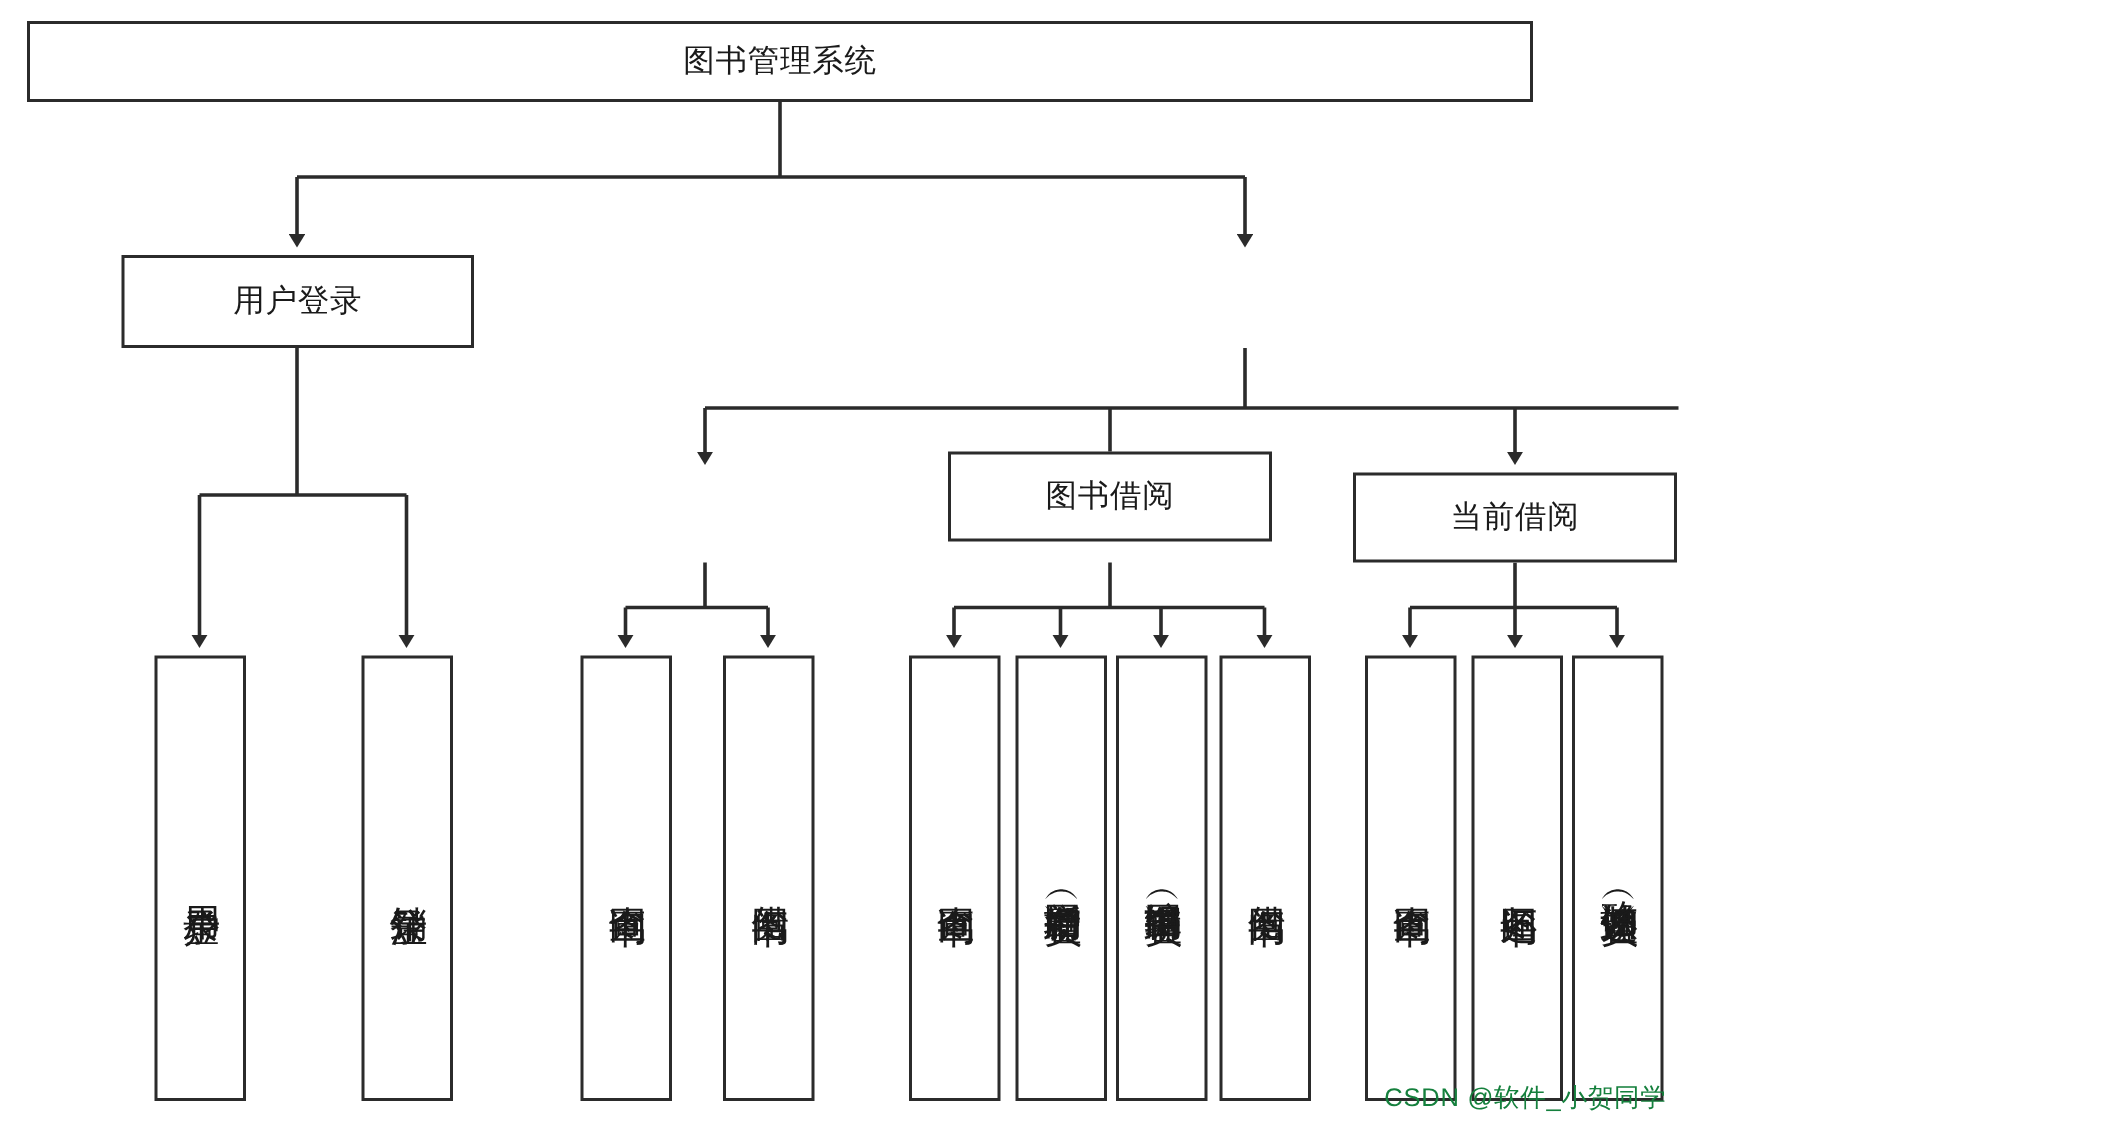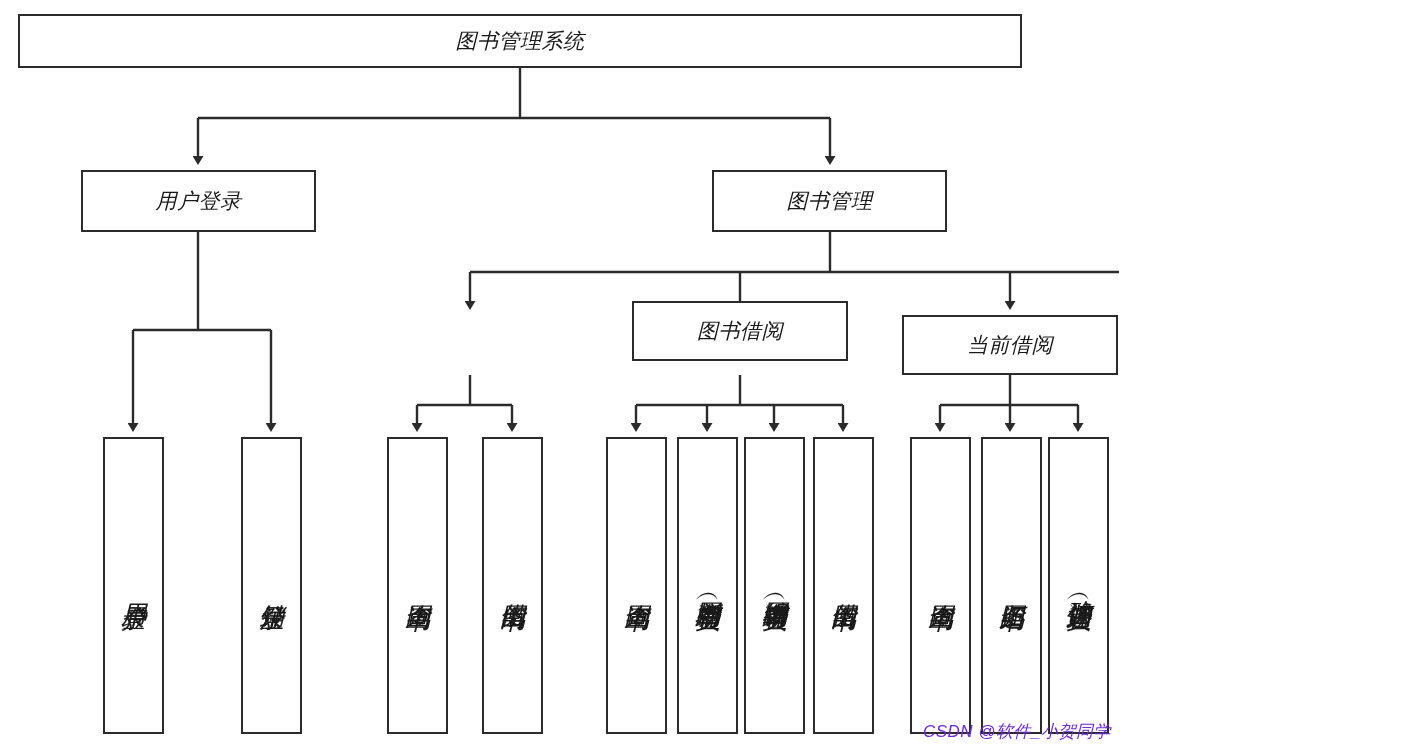--- a/index.html
+++ b/index.html
@@ -9,21 +9,20 @@
   }
   body {
     font-family: "Liberation Sans", "DejaVu Sans", sans-serif;
   }
   #canvas {
     position: relative;
     width: 1119px;
     height: 747px;
     background: #ffffff;
     overflow: hidden;
-    font-style: italic;
   }
   svg.connectors {
     position: absolute;
     left: 0;
     top: 0;
     width: 1405px;
     height: 747px;
     pointer-events: none;
   }
   .node {
@@ -58,21 +57,21 @@
     line-height: 1.16;
     letter-spacing: 1px;
     white-space: normal;
     max-height: 100%;
   }
   #watermark {
     position: absolute;
     right: 8px;
     bottom: 4px;
     font-size: 17px;
-    color: #6d28d9;
+    color: #15803d;
     letter-spacing: 0.5px;
     white-space: nowrap;
   }
 </style>
 </head>
 <body>
 
 <div id="canvas">
 
   <svg class="connectors" viewBox="0 0 1405 747" xmlns="http://www.w3.org/2000/svg">
@@ -125,23 +124,20 @@
     </g>
   </svg>
 
   <div class="node h" style="left:18px; top:14px; width:1004px; height:54px;">
     <span class="label">图书管理系统</span>
   </div>
 
   <div class="node h" style="left:81px; top:170px; width:235px; height:62px;">
     <span class="label">用户登录</span>
   </div>
-  <div class="node h" style="left:712px; top:170px; width:235px; height:62px;">
-    <span class="label">图书管理</span>
-  </div>
 
   <div class="node h" style="left:632px; top:301px; width:216px; height:60px;">
     <span class="label">图书借阅</span>
   </div>
   <div class="node h" style="left:902px; top:315px; width:216px; height:60px;">
     <span class="label">当前借阅</span>
   </div>
 
   <div class="node v" style="left:103px; top:437px; width:61px; height:297px;">
     <span class="label">用户登录</span>

